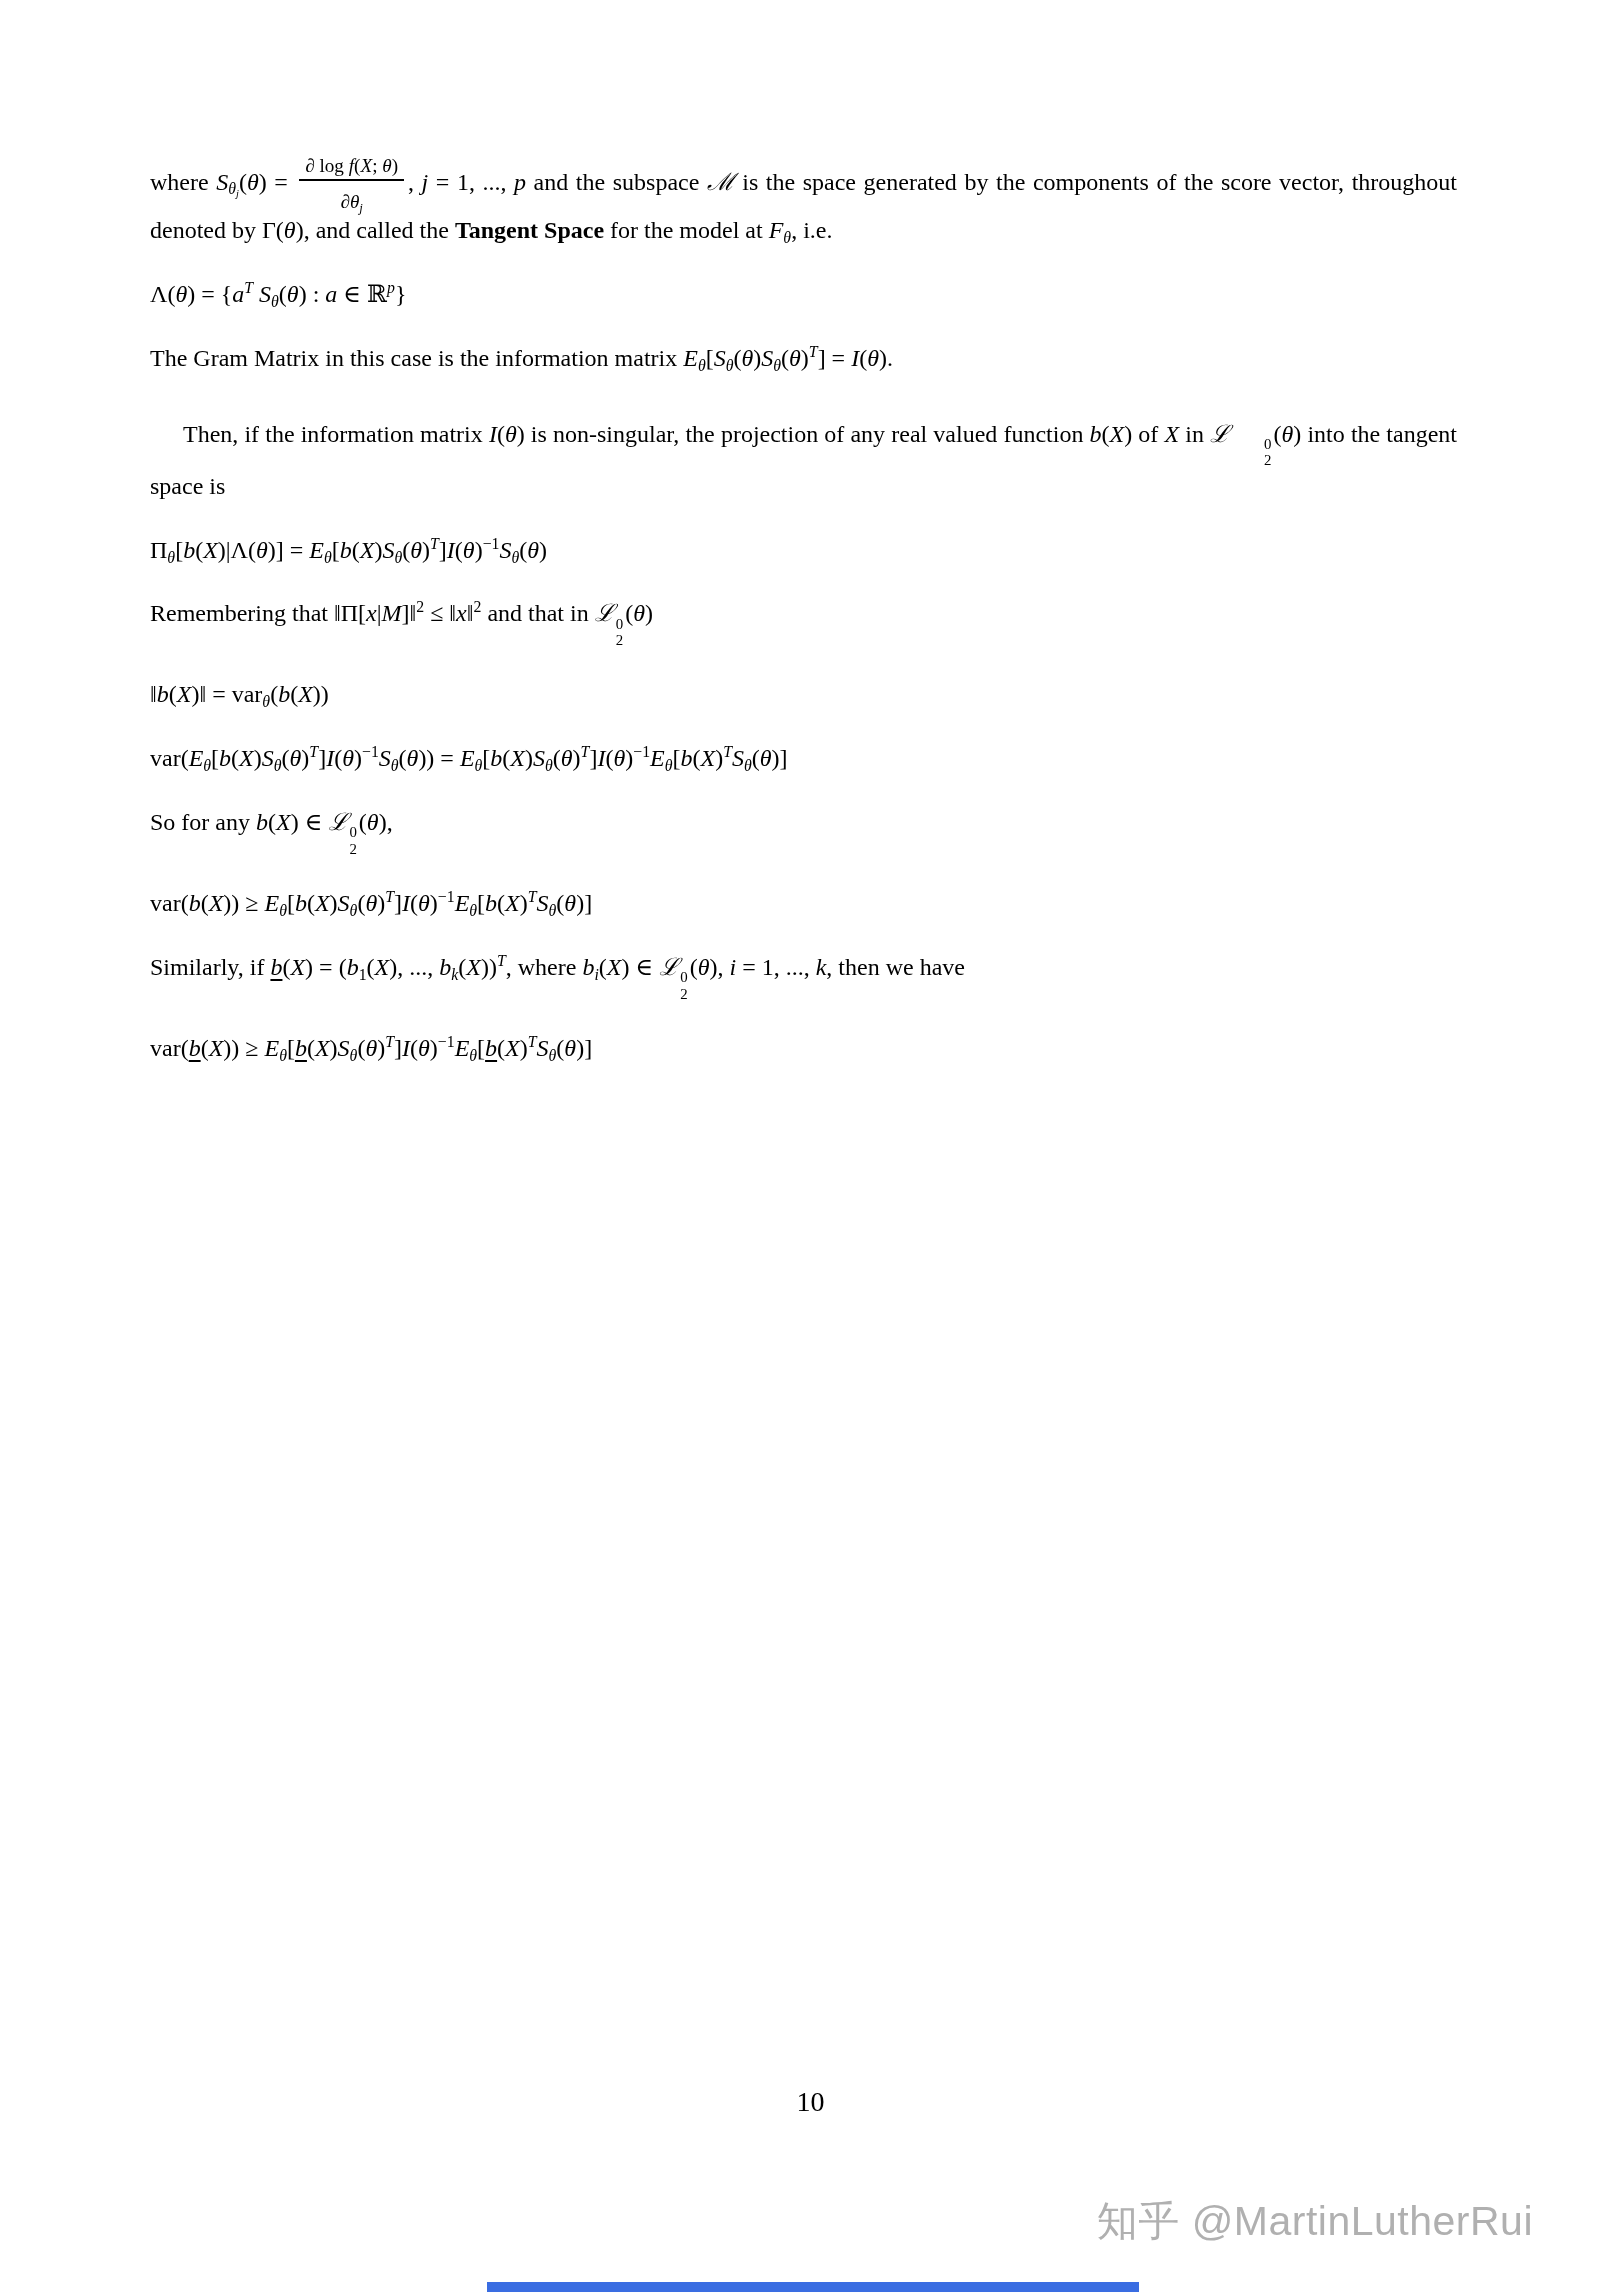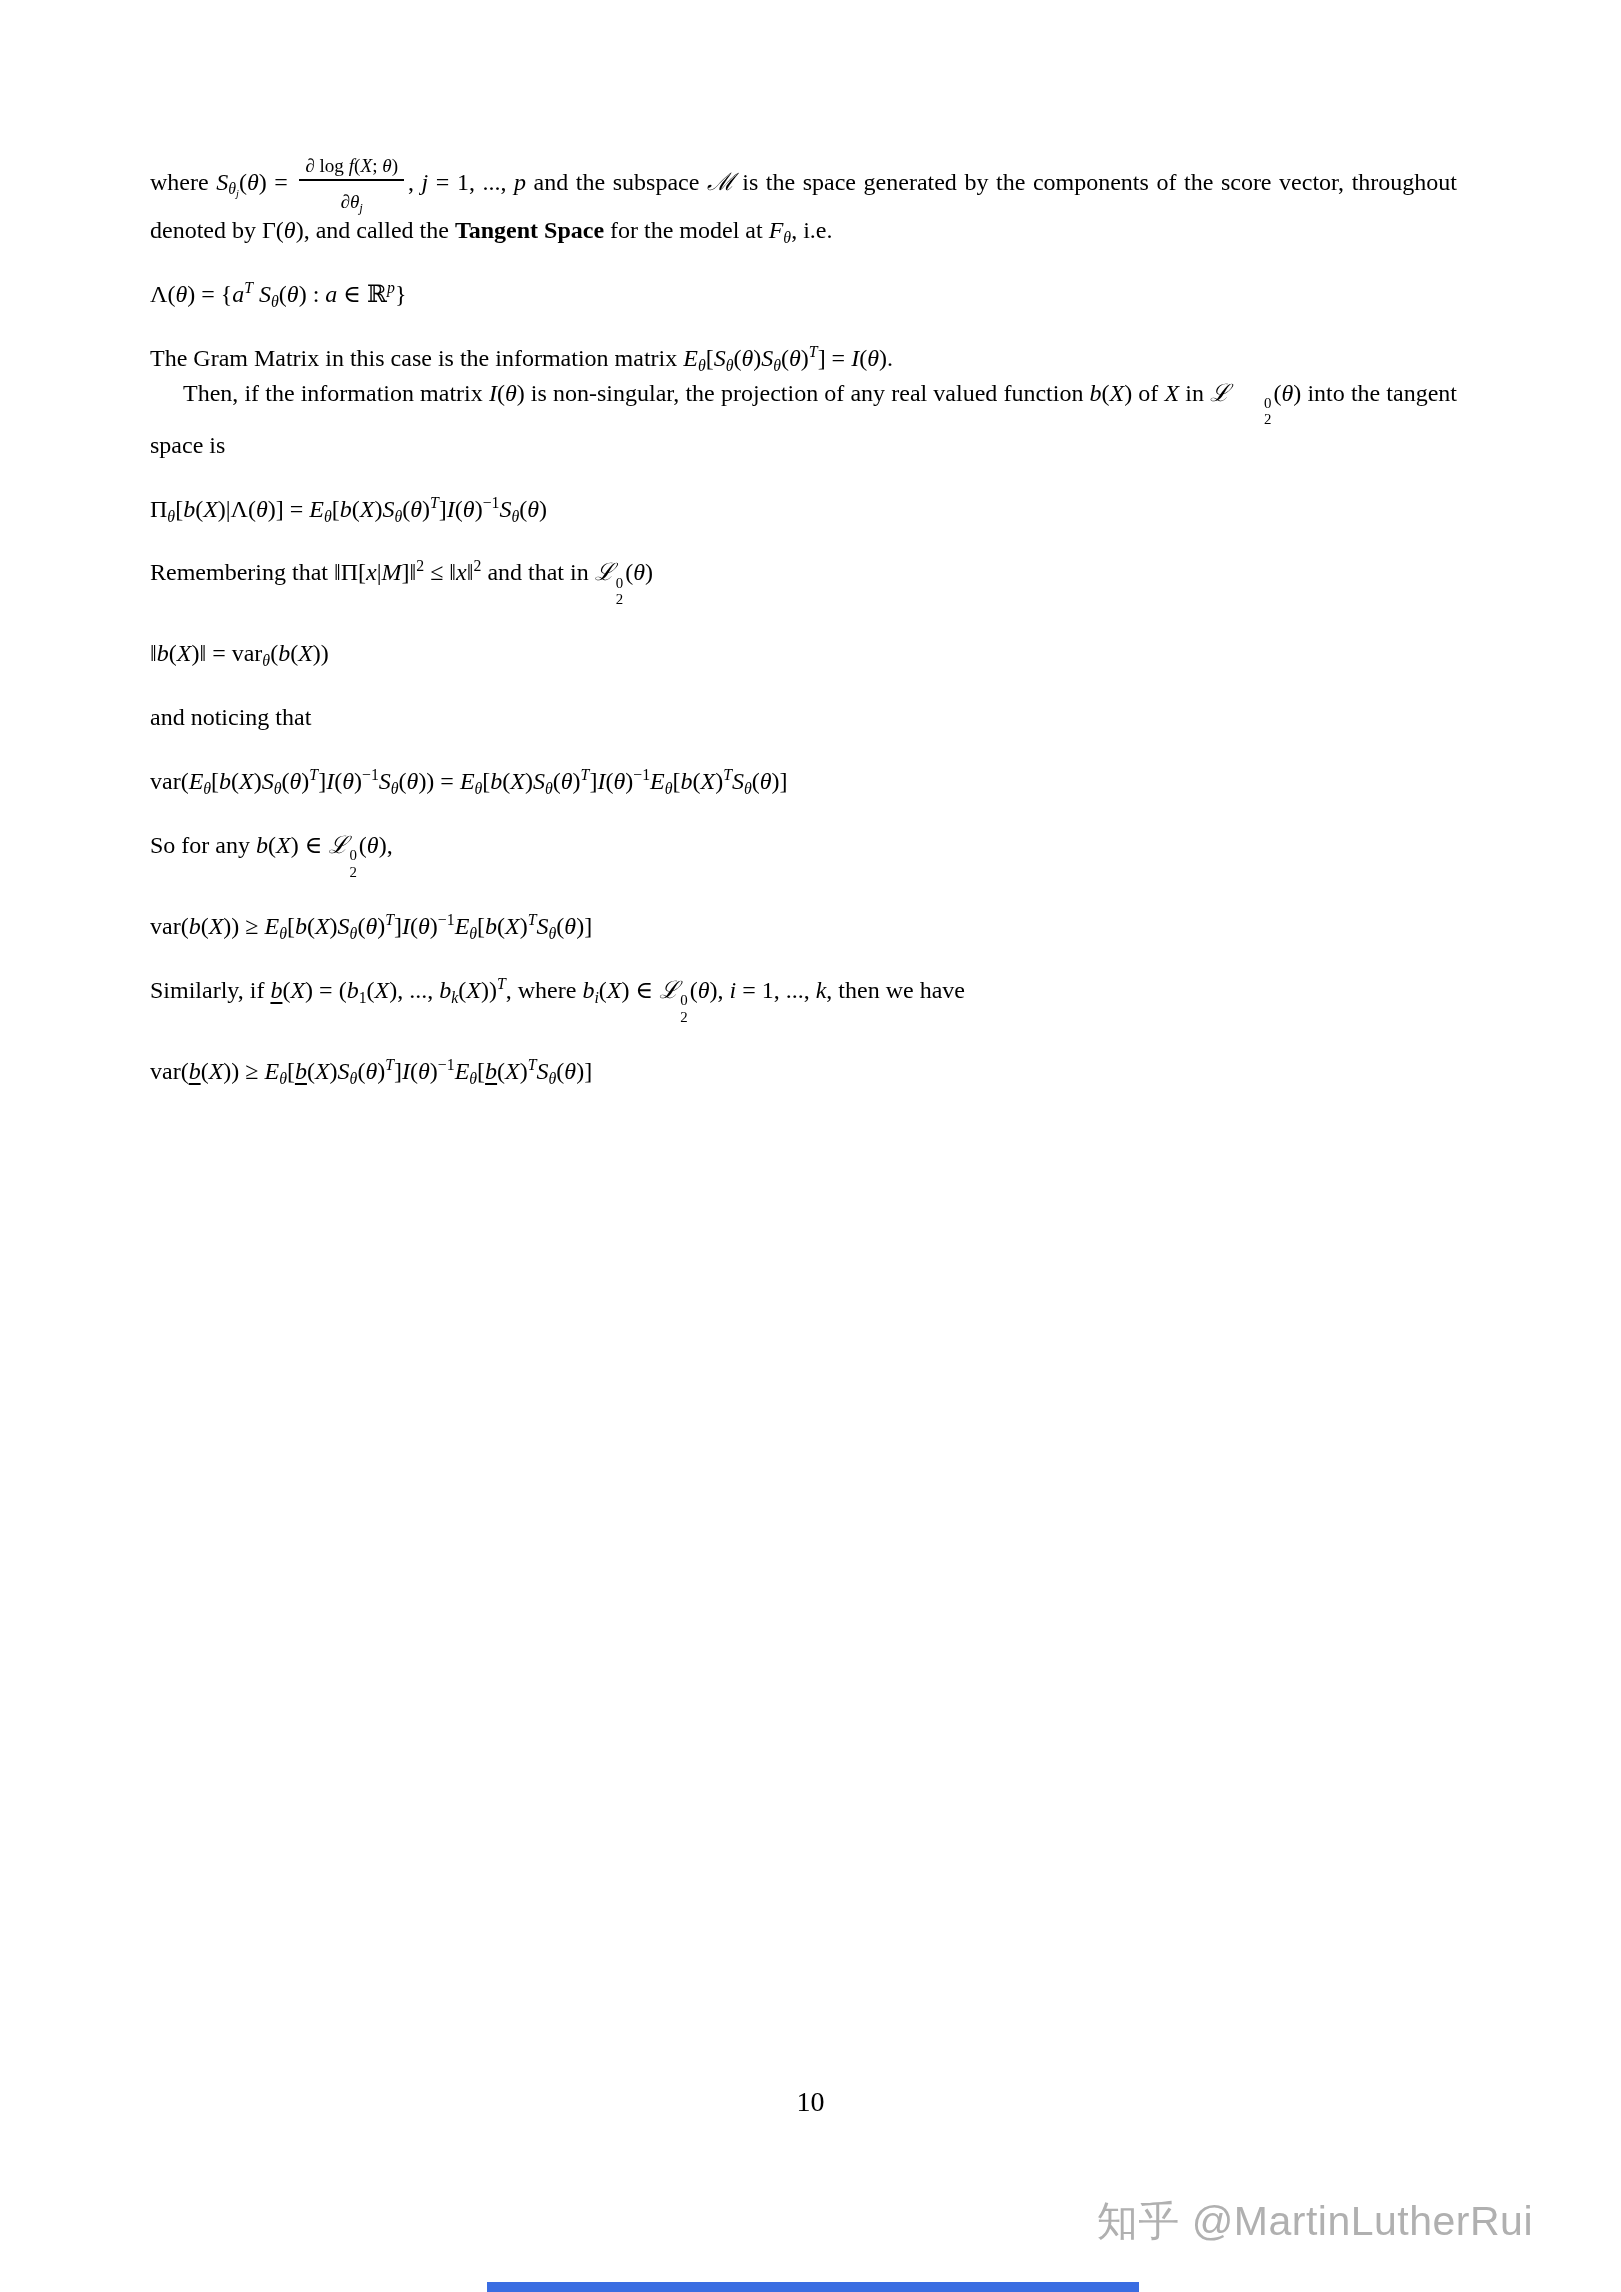--- a/index.html
+++ b/index.html
@@ -16,21 +16,21 @@
     position: absolute;
     left: 150px;
     top: 155px;
     width: 1307px;
     font-size: 24px;
     line-height: 1.45;
     text-align: justify;
   }
   p { margin: 0; }
   .body-text { margin: 0; }
-  .indent { text-indent: 33px; }
+  .indent { text-indent: 33px; margin-top: 41px; }
   .display-eq {
     text-align: left;
     text-indent: 0;
     margin: 29px 0;
     white-space: nowrap;
   }
   em { font-style: italic; }
   strong { font-weight: bold; }
   sub { font-size: 66%; vertical-align: -0.3em; line-height: 0; }
   sup { font-size: 66%; vertical-align: 0.55em; line-height: 0; }
@@ -103,21 +103,20 @@
 
     <p class="display-eq">Π<sub><em>θ</em></sub>[<em>b</em>(<em>X</em>)|Λ(<em>θ</em>)] = <em>E</em><sub><em>θ</em></sub>[<em>b</em>(<em>X</em>)<em>S</em><sub><em>θ</em></sub>(<em>θ</em>)<sup><em>T</em></sup>]<em>I</em>(<em>θ</em>)<sup>−1</sup><em>S</em><sub><em>θ</em></sub>(<em>θ</em>)</p>
 
     <p class="body-text">Remembering that ‖Π[<em>x</em>|<em>M</em>]‖<sup>2</sup> ≤ ‖<em>x</em>‖<sup>2</sup> and that in <em>ℒ</em><span class="subsup">
           <span>0</span>
           <span>2</span>
         </span>(<em>θ</em>)</p>
 
     <p class="display-eq">‖<em>b</em>(<em>X</em>)‖ = var<sub><em>θ</em></sub>(<em>b</em>(<em>X</em>))</p>
 
-    <p class="body-text">and noticing that</p>
 
     <p class="display-eq">var(<em>E</em><sub><em>θ</em></sub>[<em>b</em>(<em>X</em>)<em>S</em><sub><em>θ</em></sub>(<em>θ</em>)<sup><em>T</em></sup>]<em>I</em>(<em>θ</em>)<sup>−1</sup><em>S</em><sub><em>θ</em></sub>(<em>θ</em>)) = <em>E</em><sub><em>θ</em></sub>[<em>b</em>(<em>X</em>)<em>S</em><sub><em>θ</em></sub>(<em>θ</em>)<sup><em>T</em></sup>]<em>I</em>(<em>θ</em>)<sup>−1</sup><em>E</em><sub><em>θ</em></sub>[<em>b</em>(<em>X</em>)<sup><em>T</em></sup><em>S</em><sub><em>θ</em></sub>(<em>θ</em>)]</p>
 
     <p class="body-text">So for any <em>b</em>(<em>X</em>) ∈ <em>ℒ</em><span class="subsup">
           <span>0</span>
           <span>2</span>
         </span>(<em>θ</em>),</p>
 
     <p class="display-eq">var(<em>b</em>(<em>X</em>)) ≥ <em>E</em><sub><em>θ</em></sub>[<em>b</em>(<em>X</em>)<em>S</em><sub><em>θ</em></sub>(<em>θ</em>)<sup><em>T</em></sup>]<em>I</em>(<em>θ</em>)<sup>−1</sup><em>E</em><sub><em>θ</em></sub>[<em>b</em>(<em>X</em>)<sup><em>T</em></sup><em>S</em><sub><em>θ</em></sub>(<em>θ</em>)]</p>
 

